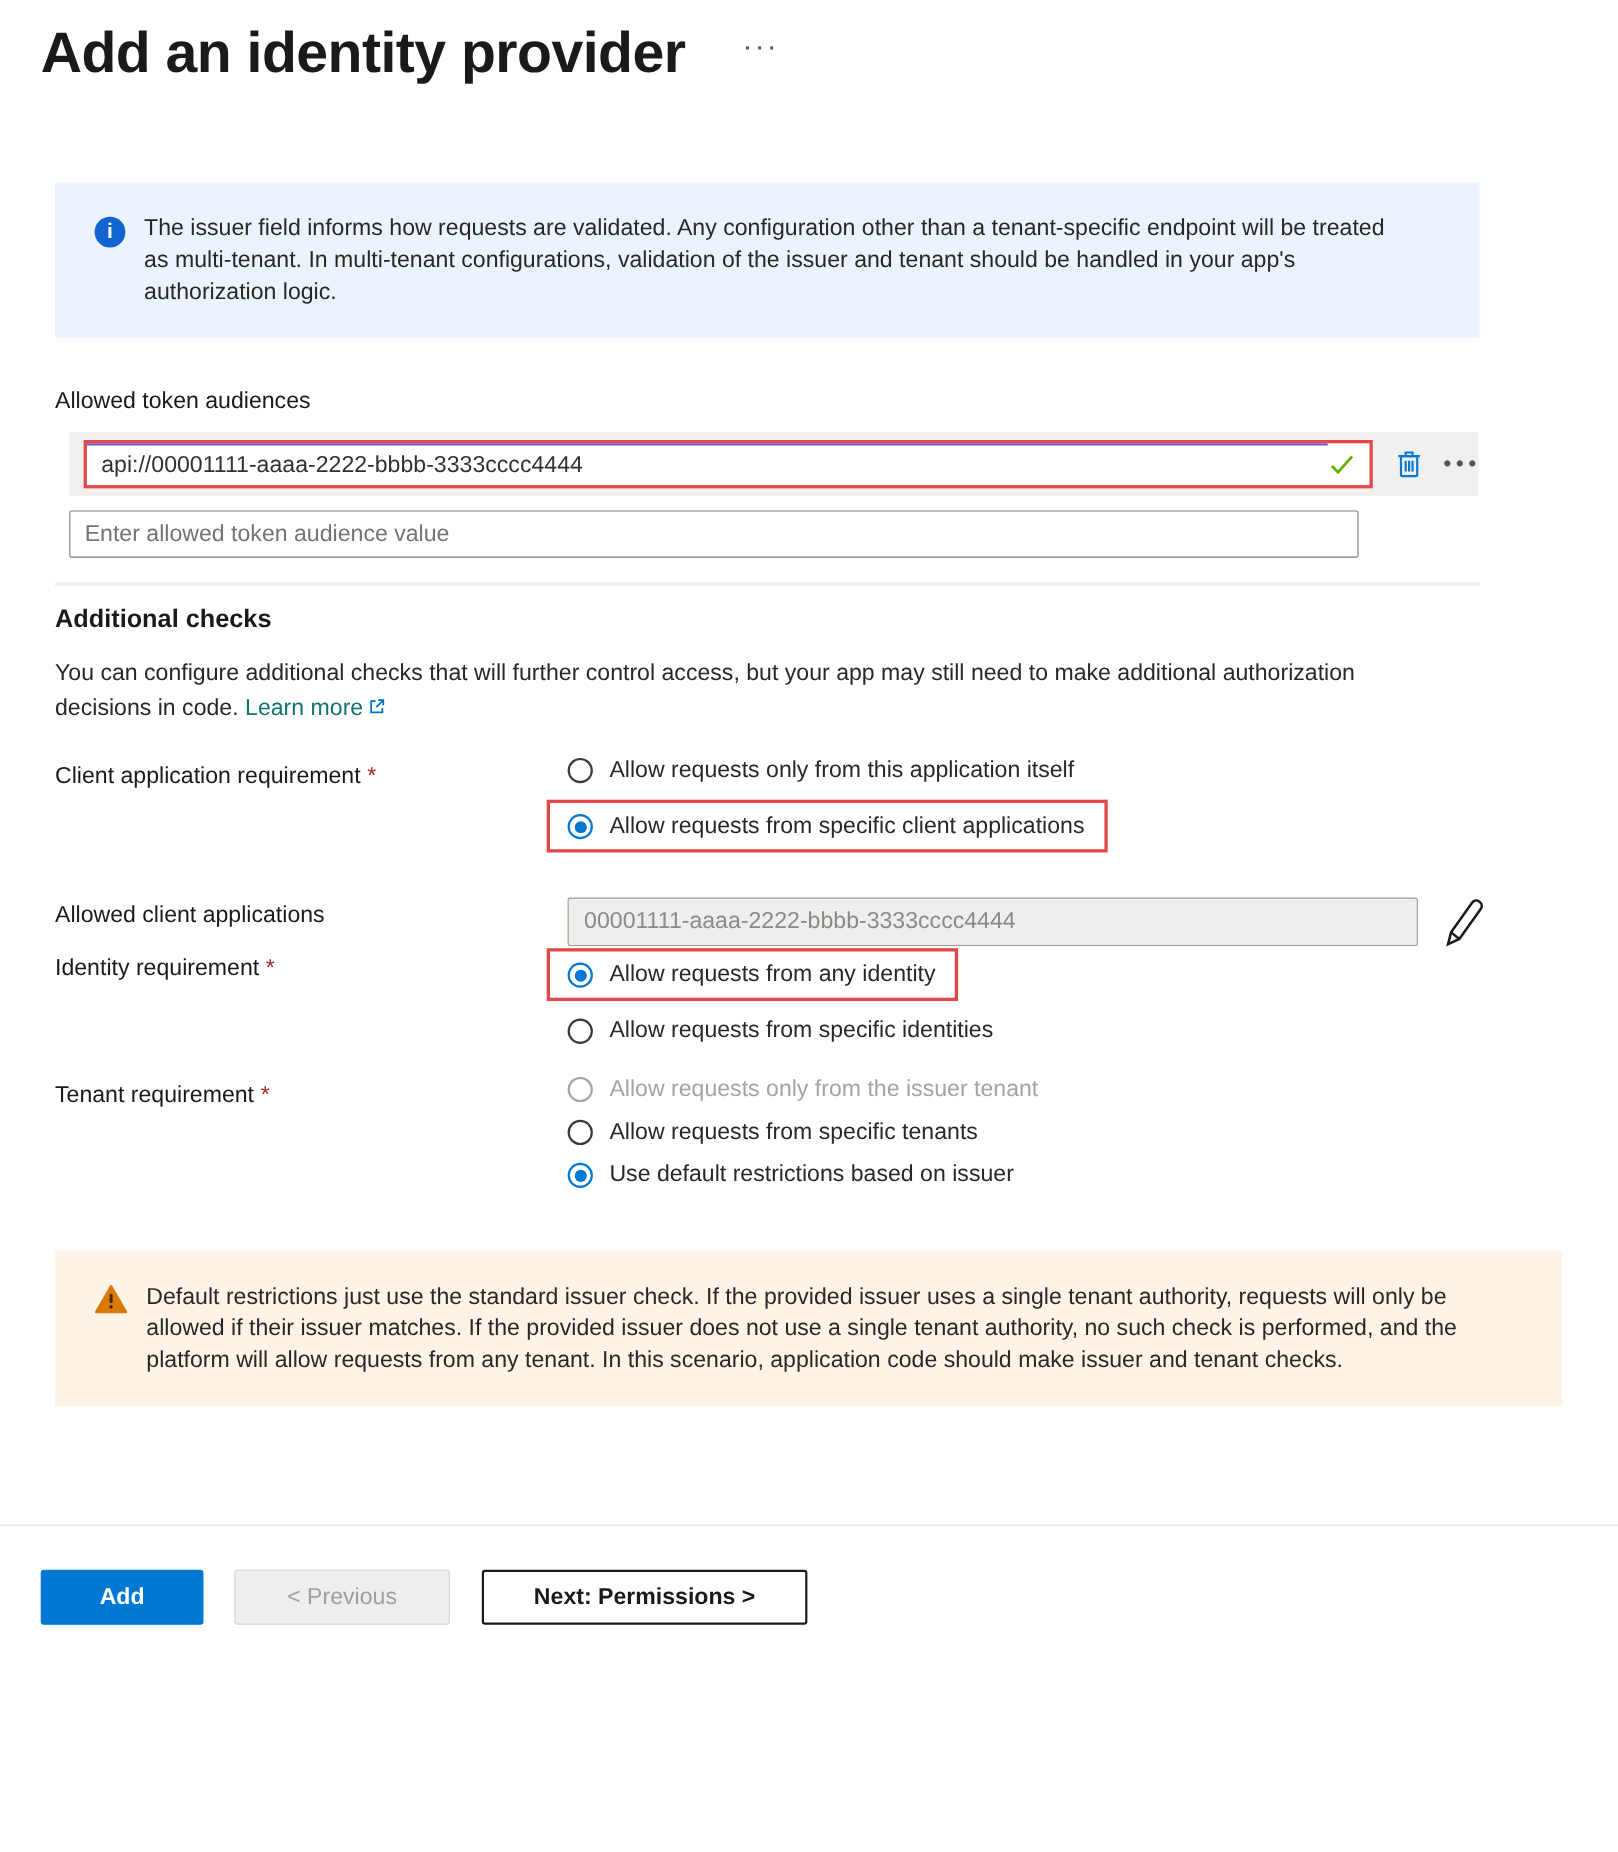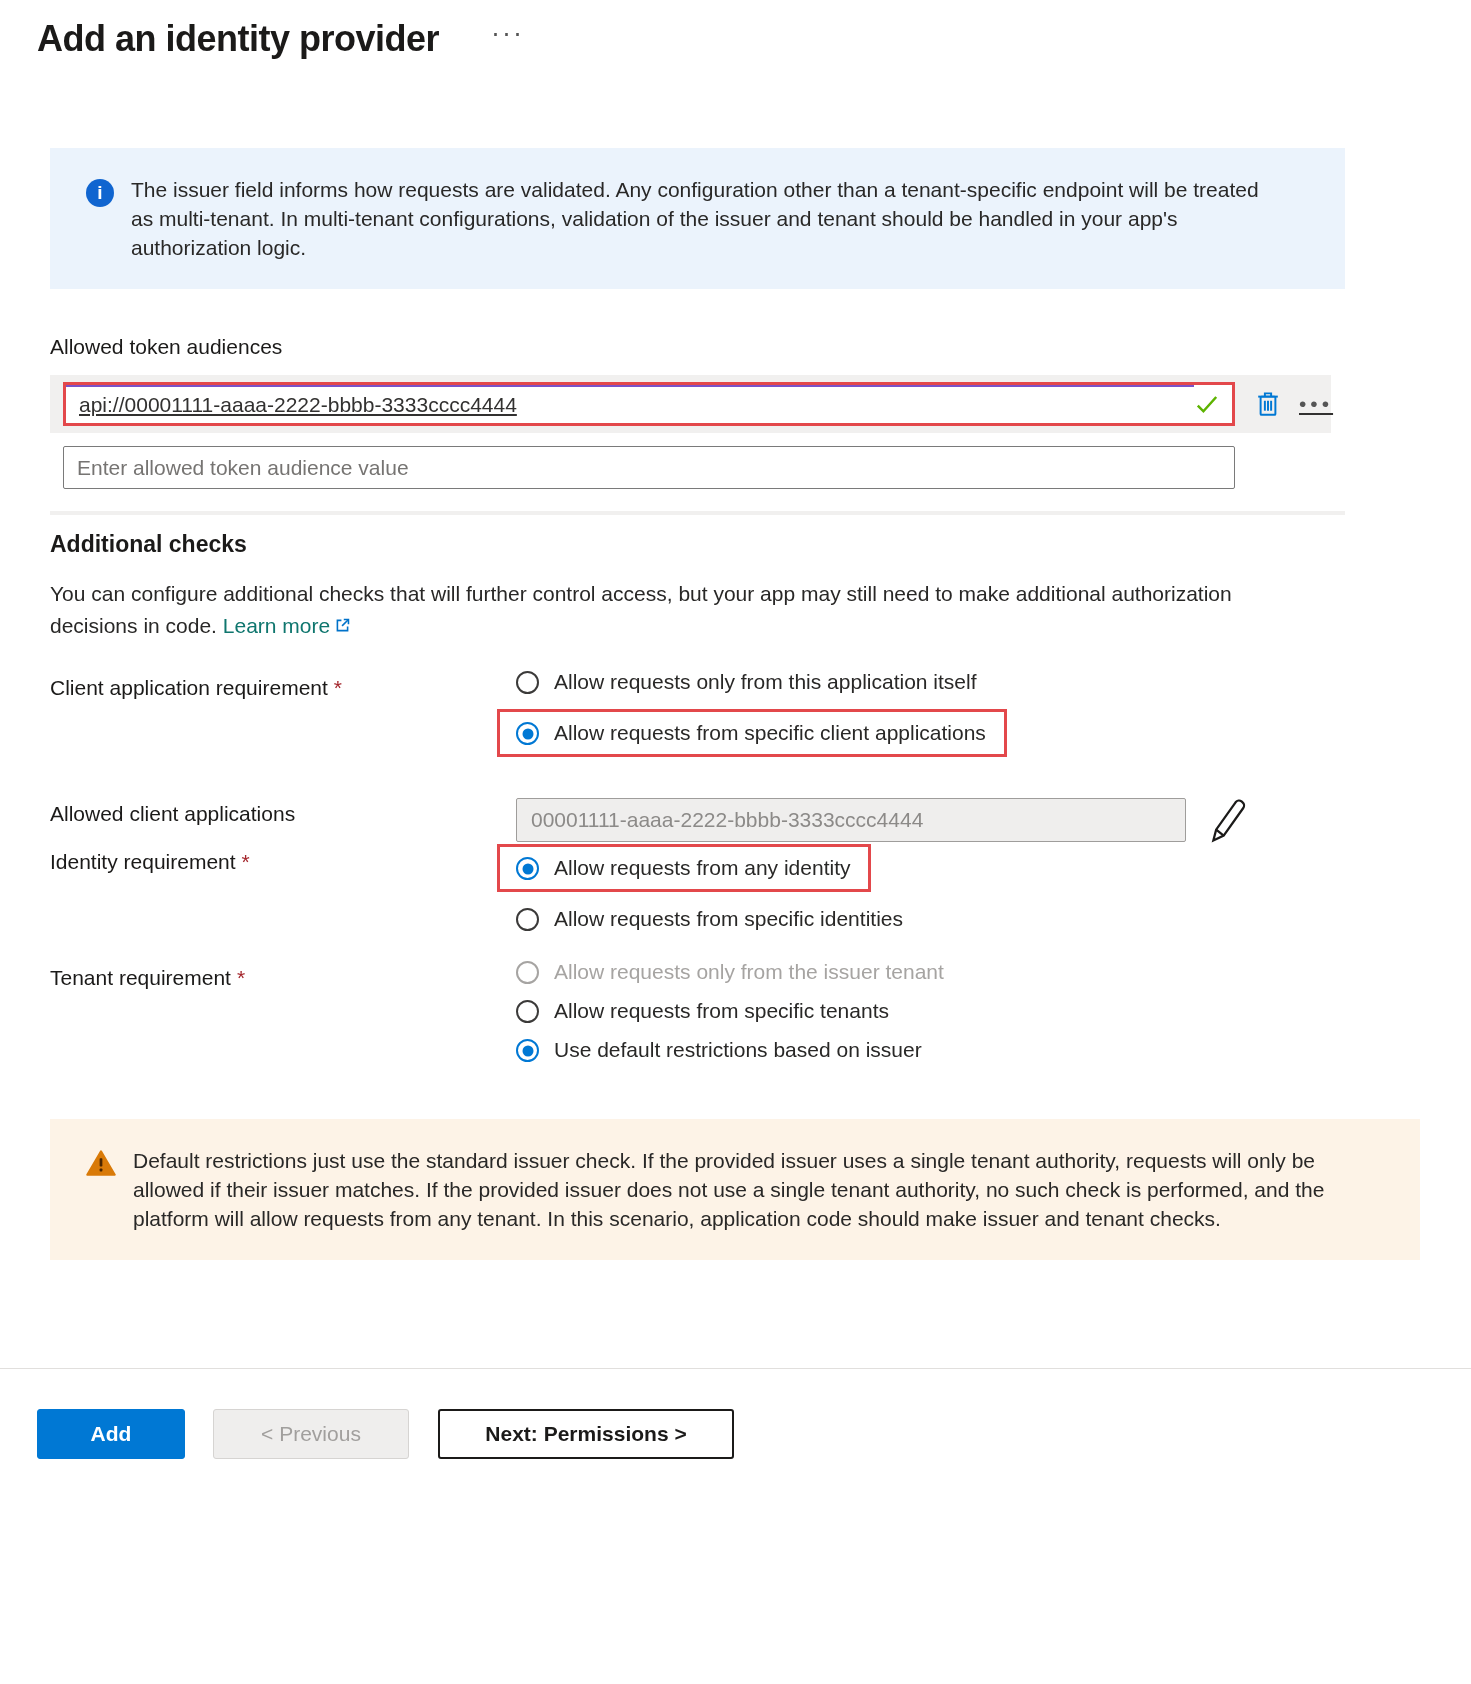--- a/index.html
+++ b/index.html
@@ -3,21 +3,21 @@
 <meta charset="utf-8">
 <style>
   * { box-sizing: border-box; margin: 0; padding: 0; }
   html,body { background:#ffffff; }
   body {
     width:1471px; height:1684px; overflow:hidden; position:relative;
     font-family:"Liberation Sans", sans-serif; color:#323130;
   }
   
   .title-row { display:flex; align-items:center; padding:18px 0 0 37px; }
-  .page-title { font-size:36px; font-weight:700; color:#1b1a19; letter-spacing:-0.5px; }
+  .page-title { font-size:52px; font-weight:700; color:#1b1a19; letter-spacing:-0.5px; }
   .title-menu { margin-left:52px; font-size:27px; color:#555; letter-spacing:2px; line-height:10px; position:relative; top:-6px; cursor:pointer; }
   
   .banner { display:flex; align-items:flex-start; }
   .info-banner {
     margin:88px 0 0 50px; width:1295px; background:#ebf3fc;
     padding:27px 62px 27px 36px;
   }
   .info-icon {
     flex:0 0 28px; width:28px; height:28px; border-radius:50%;
     background:#1065d0; color:#fff; font-weight:700; font-size:19px;
@@ -25,22 +25,22 @@
   }
   .banner-text { margin-left:17px; font-size:21px; line-height:29px; color:#292827; max-width:1150px; }
   .warning-banner {
     margin:42px 0 0 50px; width:1370px; background:#fdf3e7;
     padding:27px 40px 27px 36px;
   }
   .warn-icon { flex:0 0 30px; margin-top:3px; }
   
   .field-label { margin:46px 0 0 50px; font-size:21px; color:#1b1a19; }
   .audience-band {
-    margin:16px 0 0 50px; width:1281px; background:#f1f0ef;
-    display:flex; align-items:center; padding:7px 14px 7px 13px;text-decoration:underline;
+    margin:16px 0 0 63px; width:1281px; background:#f1f0ef;
+    display:flex; align-items:center; padding:7px 14px 7px 13px;
   }
   .red-wrap {
     border:3px solid #e3484b; background:#fff; flex:0 0 1172px;
     display:flex; align-items:center; height:44px;
   }
   .red-wrap input {
     flex:1; height:100%; border:none; border-top:2px solid #7a52c8; outline:none;
     font-family:"Liberation Sans", sans-serif; font-size:21px; color:#323130;
     padding:0 10px 0 13px; background:transparent;
   }
@@ -74,21 +74,21 @@
   }
   .radio.dis { border-color:#a6a4a2; }
   .opt.dis .opt-label { color:#a6a4a2; }
   .hl { display:inline-flex; border:3px solid #e3484b; padding:9px 18px 9px 16px; margin:0 0 15px -19px; }
   .hl .opt { margin:0; }
   .client-apps-row { margin-top:24px; }
   .identity-row { }
   .tenant-row { margin-top:14px; }
   .disabled-input-wrap { display:flex; align-items:center; }
   .disabled-input {
-    width:670px; height:44px; background:#efeeed; border:1px solid #9f9d9b; border-radius:2px;
+    width:773px; height:44px; background:#efeeed; border:1px solid #9f9d9b; border-radius:2px;
     font-family:"Liberation Sans", sans-serif; font-size:21px; color:#8c8a88; padding:0 14px;
   }
   .pencil-btn { margin-left:20px; background:none; border:none; cursor:pointer; line-height:0; }
   
   .footer-divider { margin-top:108px; width:1471px; height:1px; background:#e1dfdd; }
   .footer { display:flex; align-items:flex-end; margin:40px 0 0 37px; }
   .btn { height:50px; font-family:"Liberation Sans", sans-serif; font-size:21px; border-radius:3px; cursor:pointer; }
   .btn-add { width:148px; background:#0078d4; color:#fff; font-weight:700; border:1px solid #0078d4; }
   .btn-prev { width:196px; background:#efeeed; color:#a19f9d; font-weight:400; border:1px solid #d6d4d2; margin-left:28px; cursor:default; }
   .btn-next { width:296px; background:#fff; color:#1b1a19; font-weight:700; border:2px solid #1b1a19; margin-left:29px; }

